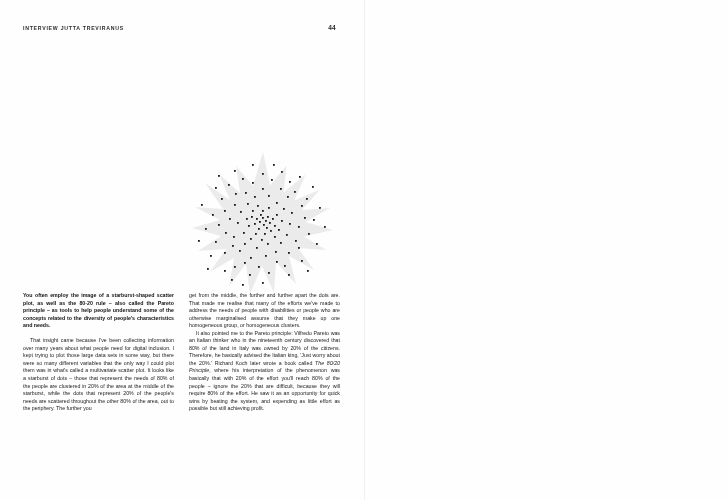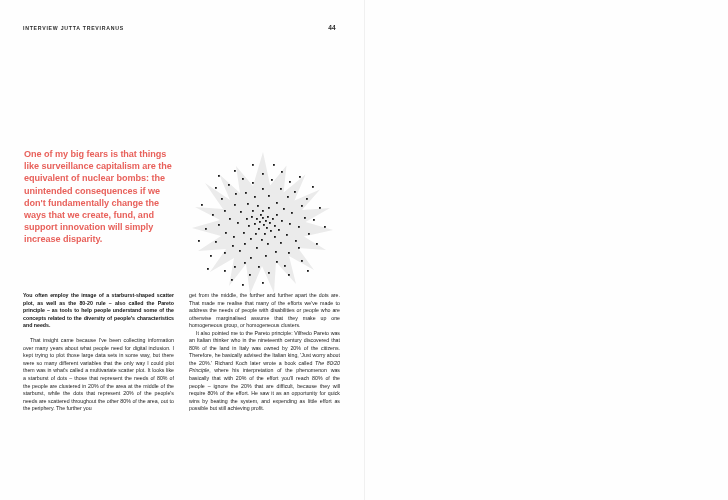--- a/index.html
+++ b/index.html
@@ -61,21 +61,20 @@
 </head>
 <body>
 
 <div class="spread">
 
   <div class="page page-left">
 
     <div class="runhead">INTERVIEW JUTTA TREVIRANUS</div>
     <div class="folio">44</div>
 
-    <div class="pullquote">One of my big fears is that things like surveillance capitalism are the equivalent of nuclear bombs: the unintended consequences if we don't fundamentally change the ways that we create, fund, and support innovation will simply increase disparity.</div>
 
     <div class="figure">
       <svg viewBox="0 0 150 150" xmlns="http://www.w3.org/2000/svg">
         <polygon fill="#ebebeb" points="75,4 82.2,37.5 98.5,17.5 95.6,44.5 117.5,26.5 106.5,52.5 132,41.5 114,62 142,60 117.5,74 145,82 116,88.5 138,102 110,100 126,122 101,108 108,136 88,114 86,145 74,118 62,146 58,116 41,138 46,110 22,124 38,101 10,103 33,88 4,80 32,72 7,59 35,61 17,35 42,52 31,26 52,45 48,18 65,38"></polygon>
         <g fill="#1a1a1a">
           <rect x="74" y="69" width="1.8" height="1.8"></rect>
             <rect x="77" y="72" width="1.8" height="1.8"></rect>
           <rect x="71" y="73" width="1.8" height="1.8"></rect>
             <rect x="79" y="68" width="1.8" height="1.8"></rect>
           <rect x="68" y="70" width="1.8" height="1.8"></rect>

